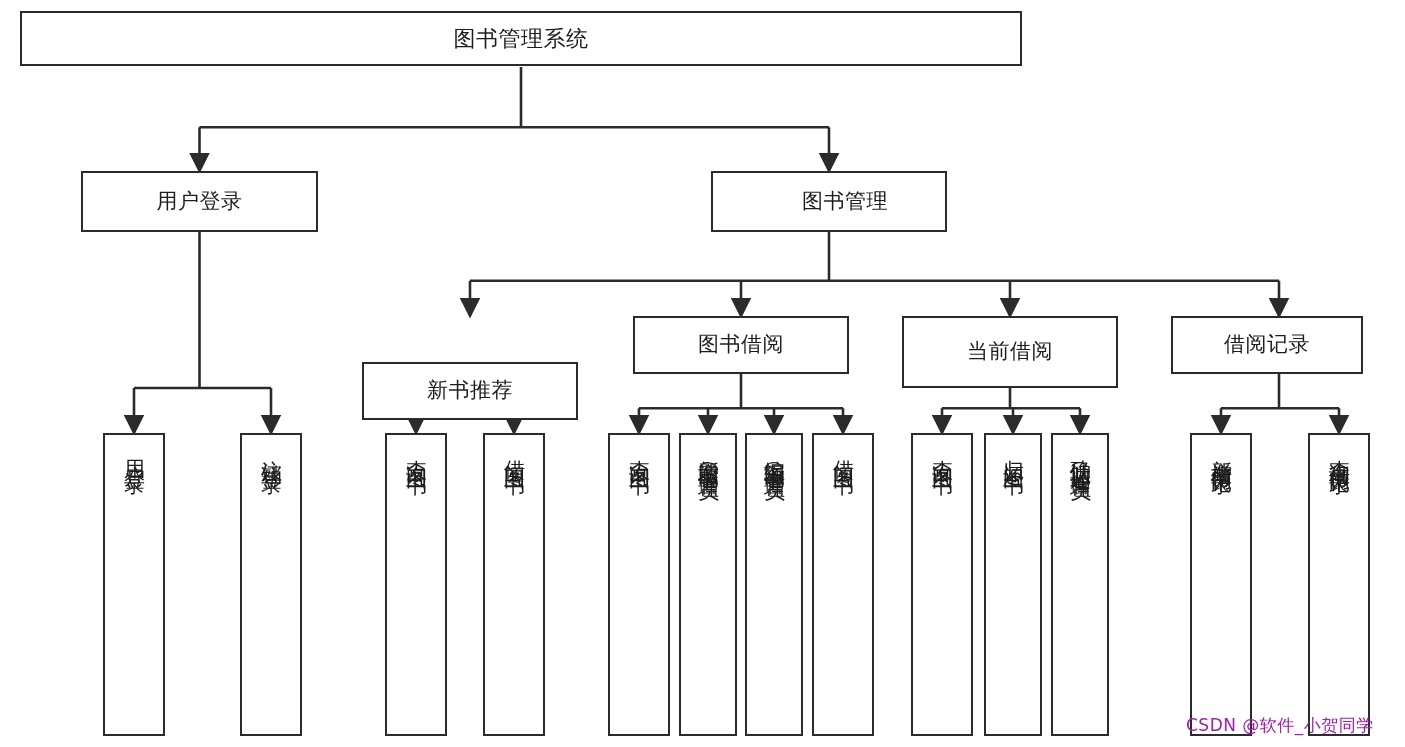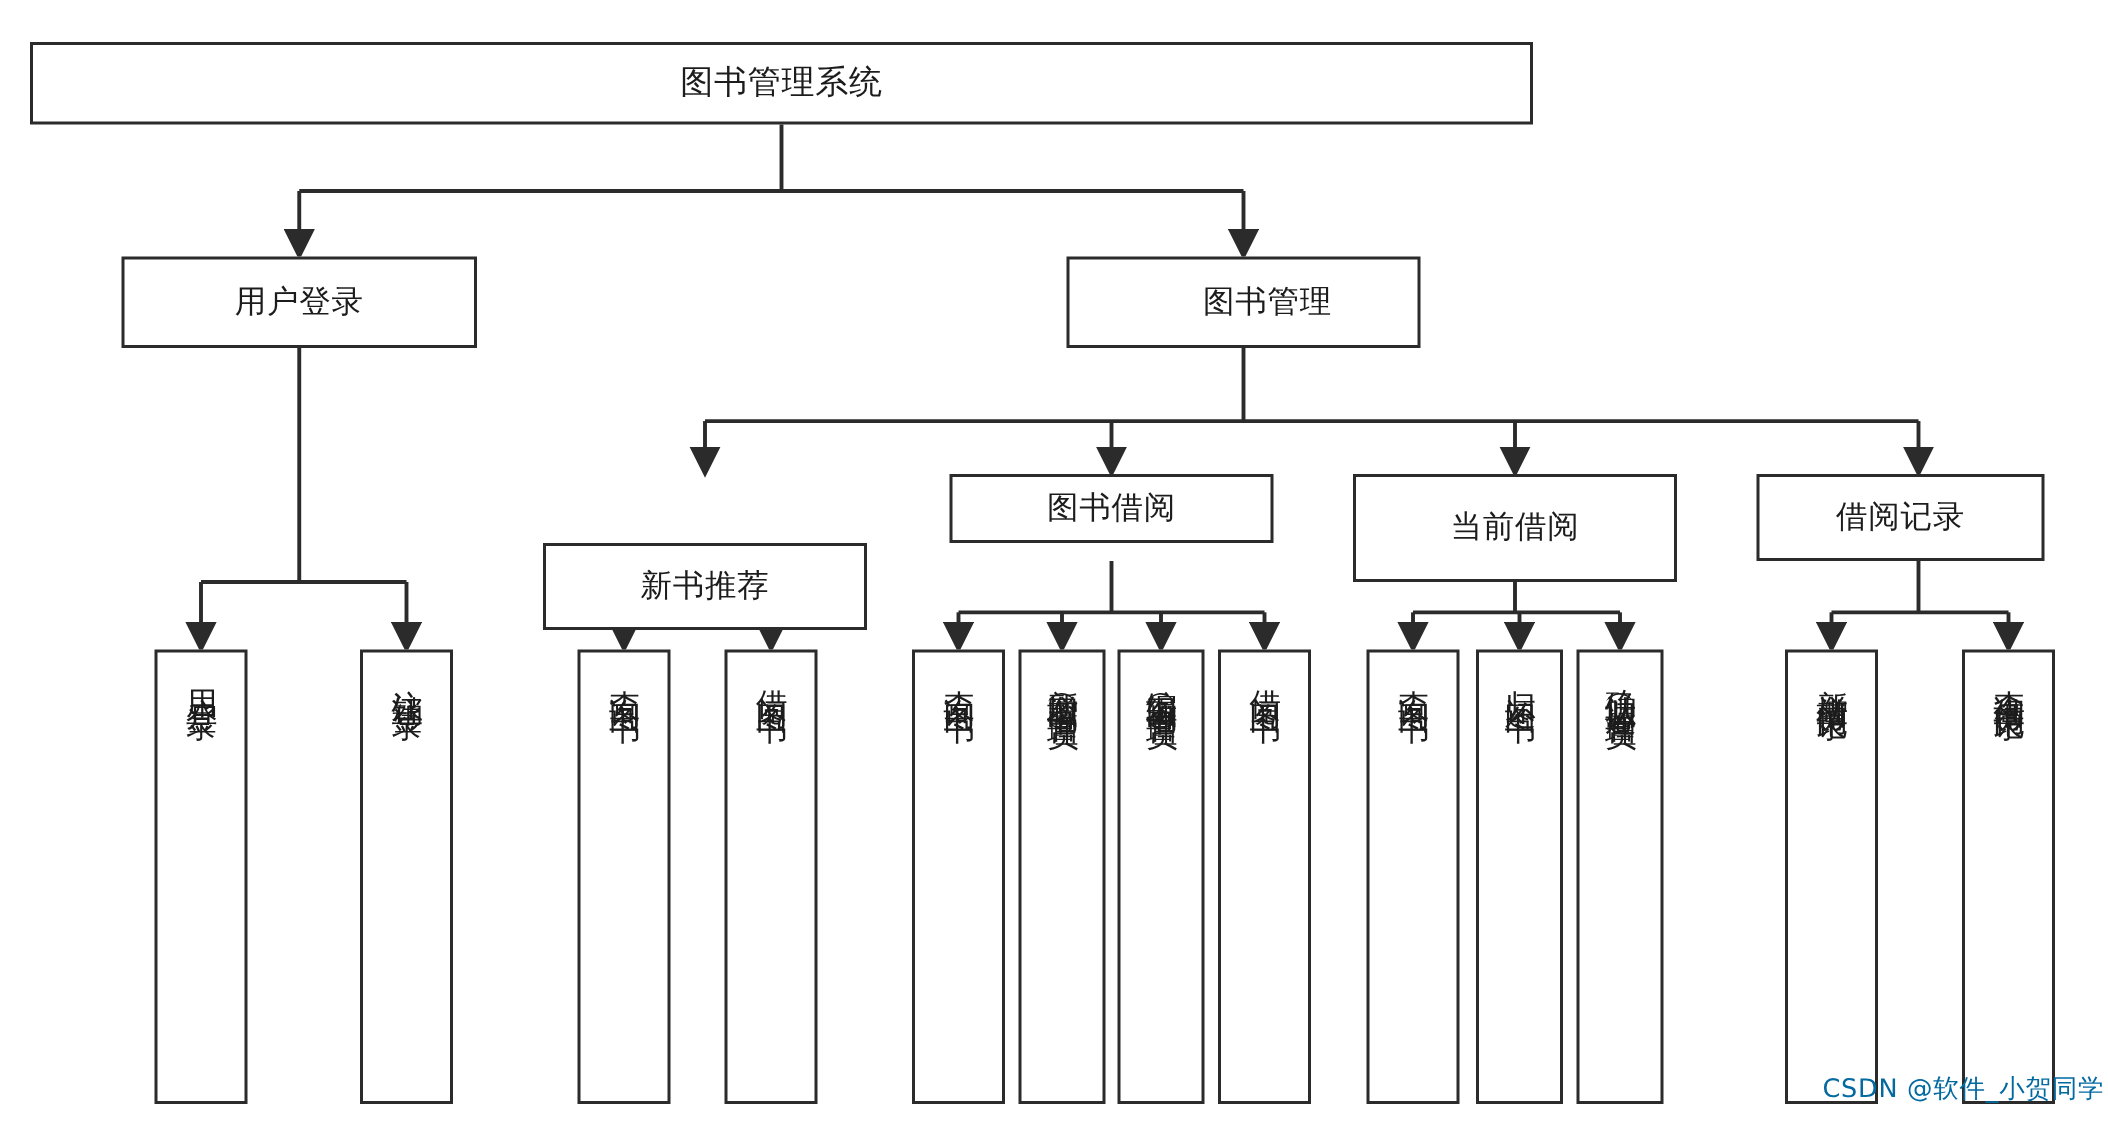--- a/index.html
+++ b/index.html
@@ -65,26 +65,25 @@
     white-space: nowrap;
   }
   .node.leaf.tall-text .node-label {
     letter-spacing: 3px;
   }
   .watermark {
     position: absolute;
     left: 1186px;
     top: 714px;
     font-size: 17px;
-    color: #0369a1;
+    color: #a21caf;
     letter-spacing: 0.5px;
     white-space: nowrap;
     z-index: 5;
     font-family: "DejaVu Sans", "Liberation Sans", sans-serif;
-    margin-left: 29px;
   }
 </style>
 </head>
 <body>
 
 <div id="canvas">
 
   <svg id="connectors" viewBox="0 0 1405 747" xmlns="http://www.w3.org/2000/svg">
     <defs>
       <marker id="arrow" viewBox="0 0 12 12" refX="10" refY="6" markerWidth="8" markerHeight="8" orient="auto-start-reverse">
@@ -121,35 +120,35 @@
         <path d="M 942 408.22 L 942 432" marker-end="url(#arrow)"></path>
         <path d="M 1013 408.22 L 1013 432" marker-end="url(#arrow)"></path>
         <path d="M 1080 408.22 L 1080 432" marker-end="url(#arrow)"></path>
         <path d="M 1279 374 L 1279 408.22"></path>
         <path d="M 1221 408.22 L 1339 408.22"></path>
         <path d="M 1221 408.22 L 1221 432" marker-end="url(#arrow)"></path>
         <path d="M 1339 408.22 L 1339 432" marker-end="url(#arrow)"></path>
       </g>
   </svg>
 
-  <div class="node root horiz" style="left: 20px; top: 28px; width: 1002px; height: 55px;">
+  <div class="node root horiz" style="left: 20px; top: 11px; width: 1002px; height: 55px;">
     <span class="node-label">图书管理系统</span>
   </div>
 
   <div class="node horiz" style="left: 81px; top: 171px; width: 237px; height: 61px;">
     <span class="node-label">用户登录</span>
   </div>
   <div class="node horiz" style="left: 711px; top: 171px; width: 236px; height: 61px; padding-left: 32px;">
     <span class="node-label">图书管理</span>
   </div>
 
   <div class="node horiz" style="left: 362px; top: 316px; width: 216px; height: 58px; margin-top: 46px;">
     <span class="node-label">新书推荐</span>
   </div>
-  <div class="node horiz" style="left: 633px; top: 316px; width: 216px; height: 46px;">
+  <div class="node horiz" style="left: 633px; top: 316px; width: 216px; height: 58px;">
     <span class="node-label">图书借阅</span>
   </div>
   <div class="node horiz" style="left: 902px; top: 316px; width: 216px; height: 72px;">
     <span class="node-label">当前借阅</span>
   </div>
   <div class="node horiz" style="left: 1171px; top: 316px; width: 192px; height: 58px;">
     <span class="node-label">借阅记录</span>
   </div>
 
   <div class="node leaf" style="left: 103px; top: 433px; width: 62px; height: 303px;">

